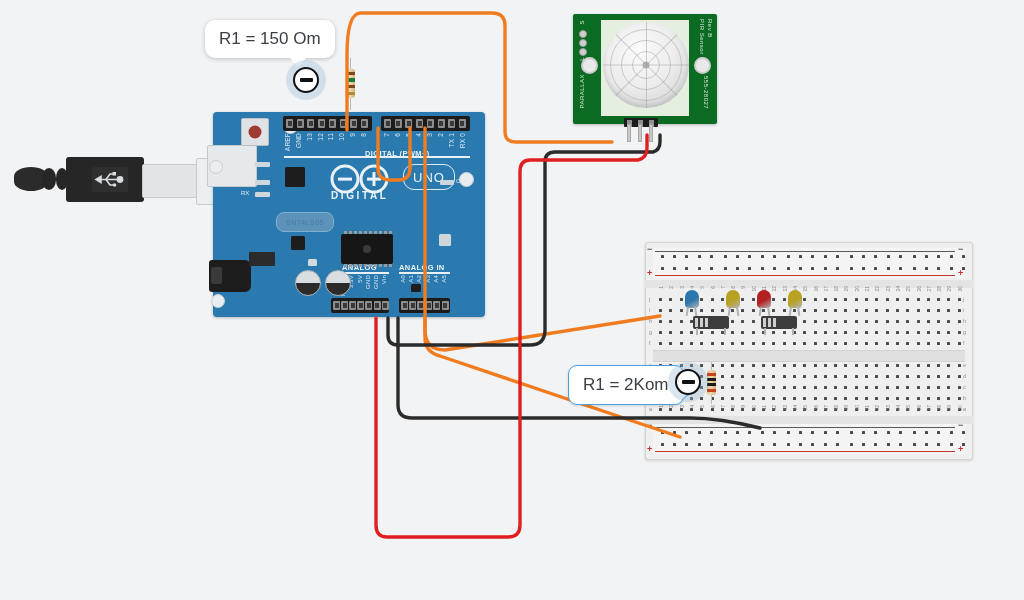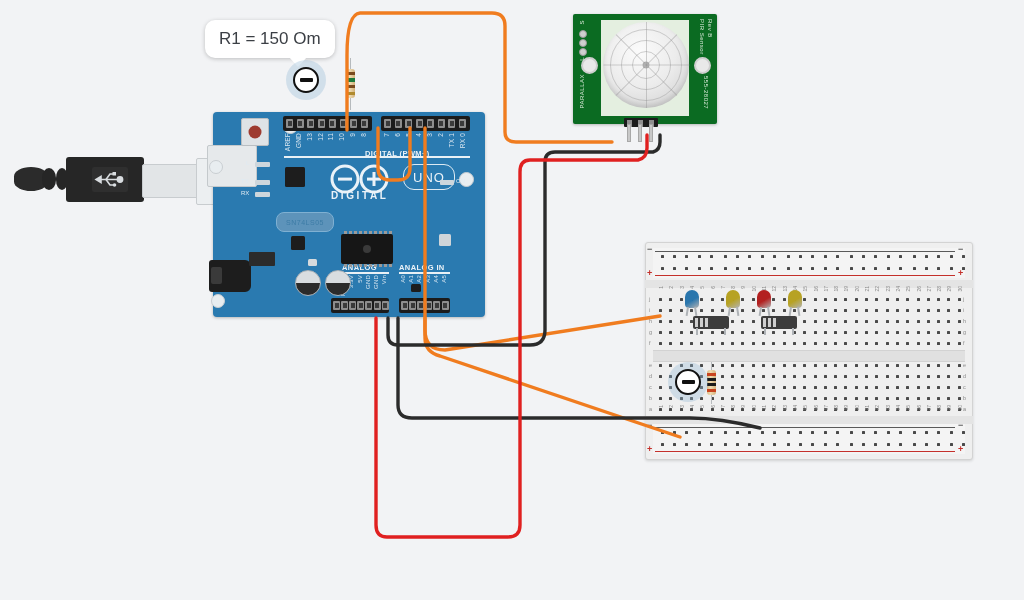--- a/index.html
+++ b/index.html
@@ -1040,16 +1040,21 @@
     </g>
   </svg>
 
   <div class="callout" id="callout-r1" style="left:205px;top:20px;">
     <span>R1 = 150 Om</span>
     <div class="tail"></div>
   </div>
   <div class="minus-halo" style="left:286px;top:60px;"></div>
   <div class="minus-handle" style="left:293px;top:67px;"></div>
 
+  <div class="callout framed" id="callout-r2" style="left:568px;top:365px;">
+    <span>R1 = 2Kom</span>
+    <div class="tail"></div>
+    <div class="tail2"></div>
+  </div>
   <div class="minus-halo" style="left:668px;top:362px;"></div>
   <div class="minus-handle" style="left:675px;top:369px;"></div>
 
 </div>
 
 </body></html>

